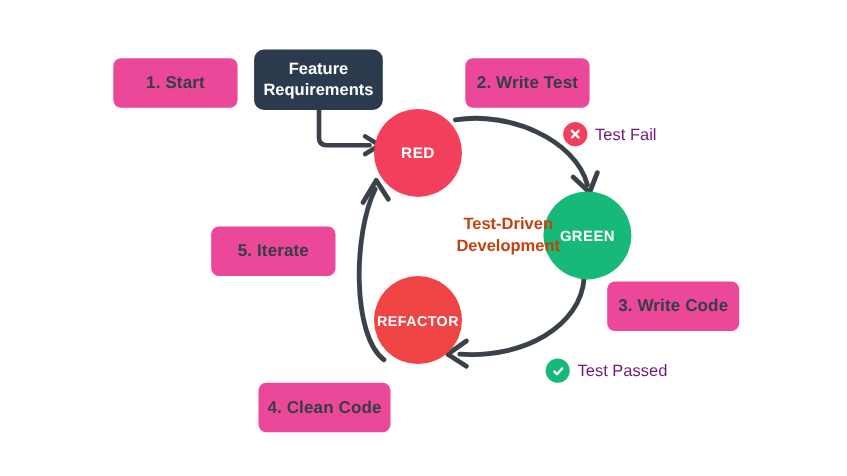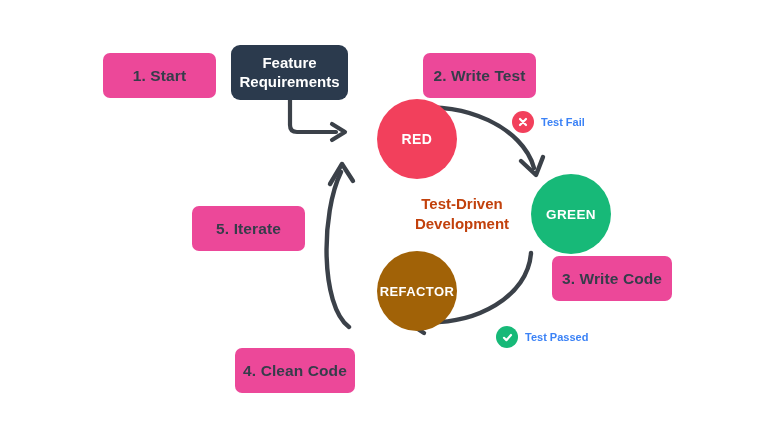--- a/index.html
+++ b/index.html
@@ -65,25 +65,24 @@
   .cycle-circle {
     position: absolute;
     border-radius: 50%;
     display: flex;
     align-items: center;
     justify-content: center;
     color: #ffffff;
     font-weight: 600;
     letter-spacing: 0.4px;
     text-align: center;
-    margin-left: 37px;
   }
   .circle-red    { background: #f2405c; }
   .circle-green  { background: #17b978; }
-  .circle-orange { background: #a16207; }
+  .circle-orange { background: #ef4444; }
 
   
   .center-caption {
     position: absolute;
     color: #c2410c;
     font-size: 15px;
     font-weight: 700;
     line-height: 1.35;
     text-align: center;
     width: 150px;
@@ -101,23 +100,23 @@
     height: 22px;
     border-radius: 50%;
     display: flex;
     align-items: center;
     justify-content: center;
     flex: none;
   }
   .badge-fail   { background: #f2405c; }
   .badge-pass   { background: #17b978; }
   .status-text {
-    color: #3b82f6;
-    font-size: 11px;
-    font-weight: 700;
+    color: #701a75;
+    font-size: 15px;
+    font-weight: 400;
     white-space: nowrap;
   }
 </style>
 </head>
 <body>
 
 <div id="canvas">
 
   <svg id="arcs" viewBox="0 0 770 433">
 

